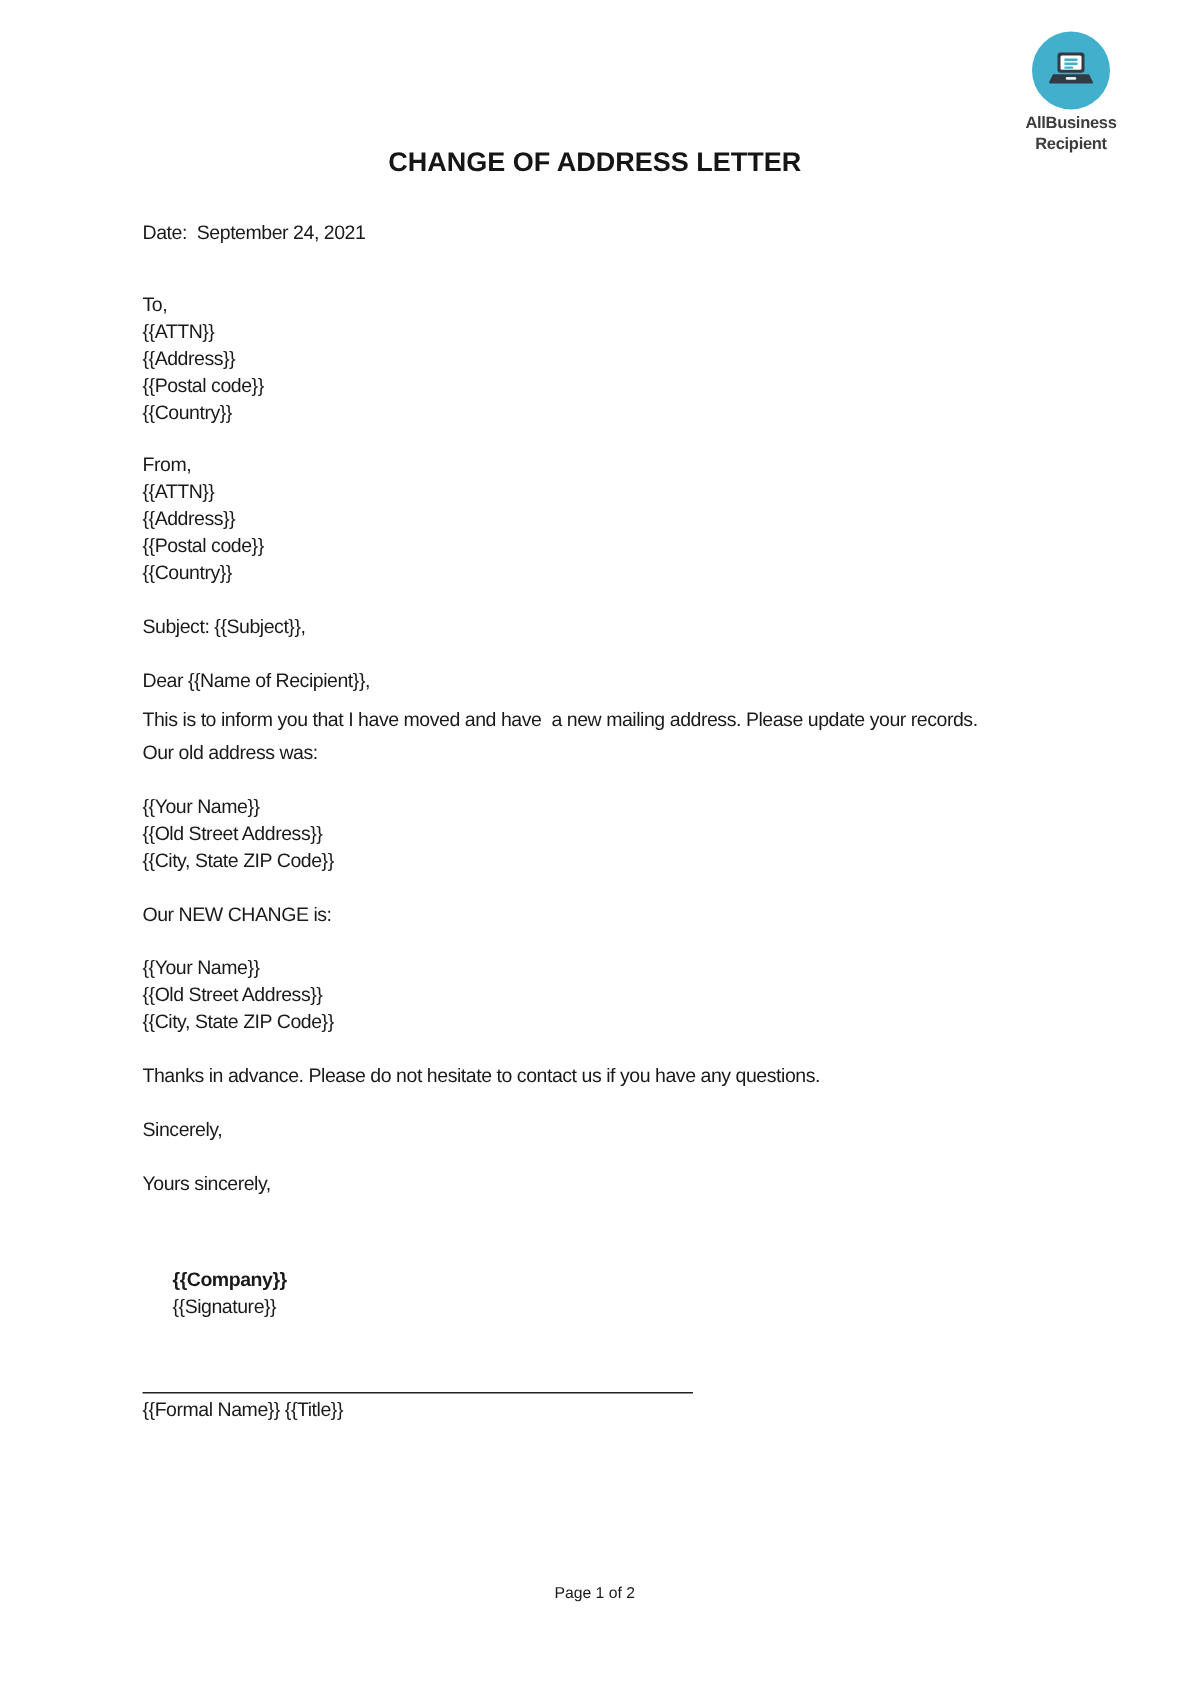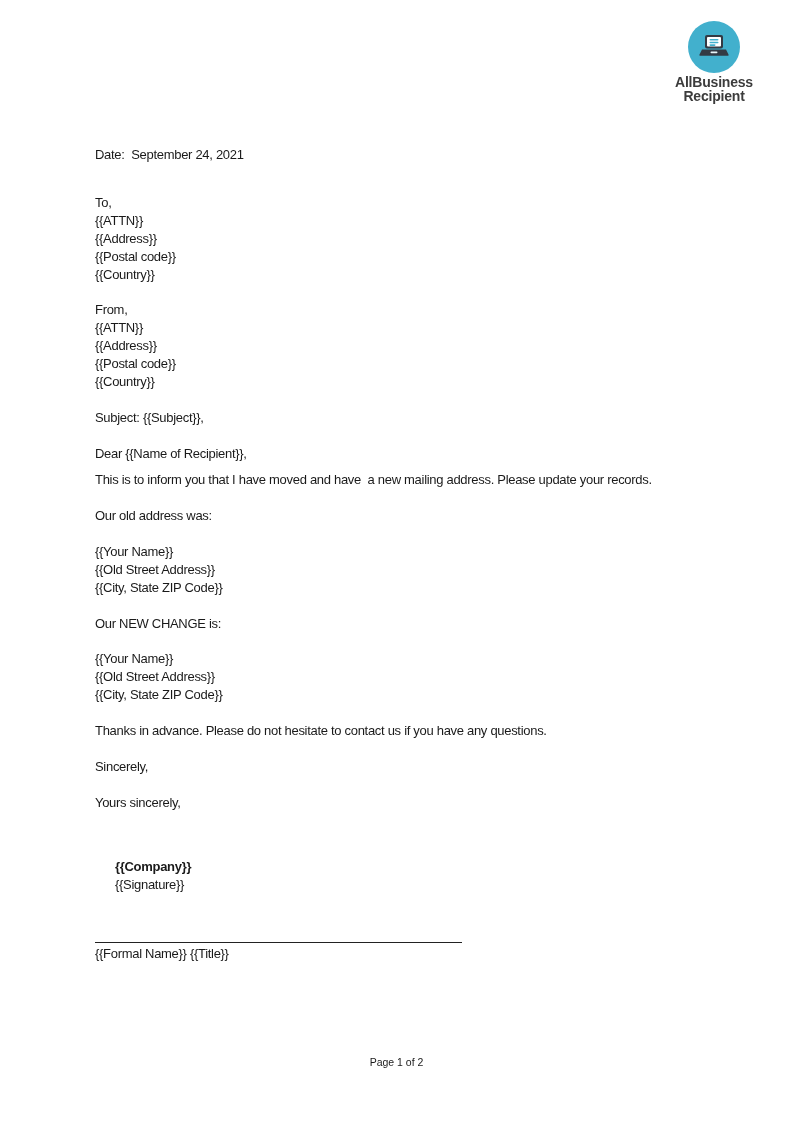--- a/index.html
+++ b/index.html
@@ -30,21 +30,21 @@
     height: 52px;
     border-radius: 50%;
     background: #42b0cd;
     margin: 0 auto;
     display: flex;
     align-items: center;
     justify-content: center;
   }
   .logo-text {
     margin-top: 2px;
-    font-size: 14px;
+    font-size: 11px;
     line-height: 14px;
     font-weight: 600;
     color: #3c3c3c;
     letter-spacing: -0.2px;
   }
 
   
   .title {
     position: absolute;
     top: 98px;
@@ -71,21 +71,21 @@
     white-space: pre; 
   }
   .bold { font-weight: 700; }
 
   .p-date      { margin-top: 146px; }
   .p-to        { margin-top: 30px; }
   .p-from      { margin-top: 17px; }
   .p-subject   { margin-top: 18px; }
   .p-dear      { margin-top: 18px; }
   .p-intro     { margin-top: 8px; }
-  .p-oldlabel  { margin-top: 18px; }
+  .p-oldlabel  { margin-top: 4px; }
   .p-oldaddr   { margin-top: 18px; }
   .p-newlabel  { margin-top: 18px; }
   .p-newaddr   { margin-top: 17px; }
   .p-thanks    { margin-top: 18px; }
   .p-sincerely { margin-top: 18px; }
   .p-yours     { margin-top: 18px; }
   .p-company   { margin-top: 46px; margin-left: 20px; }
   .sig-rule {
     margin-top: 48px;
     width: 367px;
@@ -122,20 +122,21 @@
         <path d="M4 15.5 h24 l2.6 5.2 q0.4 1 -0.8 1 H2.2 q-1.2 0 -0.8 -1 z" fill="#333a44"></path>
         <rect x="12.5" y="17.4" width="7" height="1.8" rx="0.9" fill="#e8f4f8"></rect>
       </svg>
     </div>
     <div class="logo-text">
       <div>AllBusiness</div>
       <div>Recipient</div>
     </div>
   </div>
 
+  <div class="title">CHANGE OF ADDRESS LETTER</div>
 
   <div class="content">
 
     <div class="line p-date">Date:  September 24, 2021</div>
 
     <div class="p-to">
       <div class="line">To,</div>
       <div class="line">{{ATTN}}</div>
       <div class="line">{{Address}}</div>
       <div class="line">{{Postal code}}</div>

